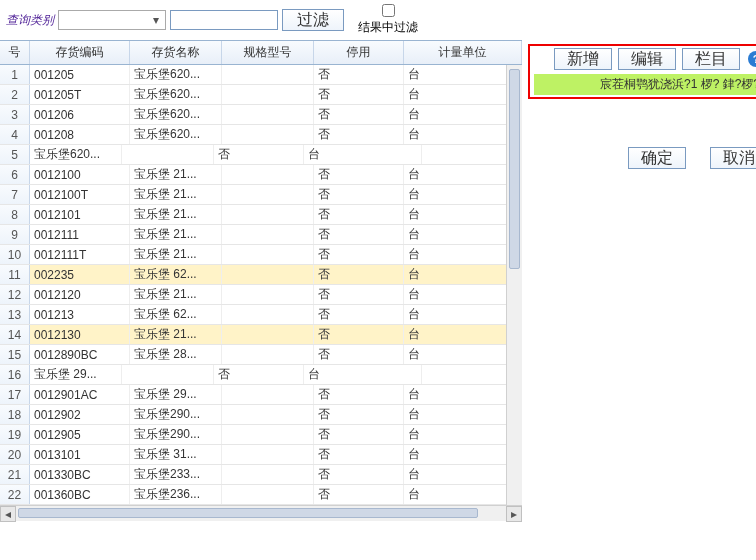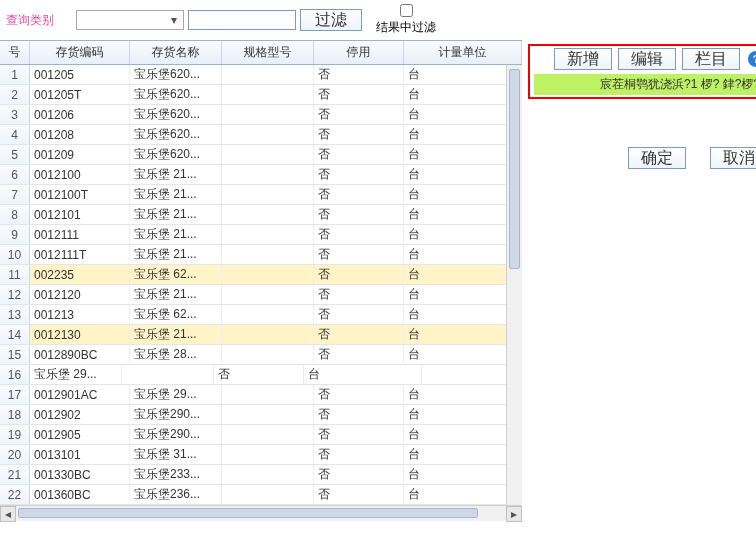--- a/index.html
+++ b/index.html
@@ -1,19 +1,19 @@
 <!DOCTYPE html>
 <html><head>
 <meta charset="utf-8">
 <style>
 * { box-sizing: border-box; margin: 0; padding: 0; }
 body { font-family: "Microsoft YaHei", SimSun, Arial, sans-serif; font-size: 12px; background: #fff; width: 756px; height: 560px; overflow: hidden; position: relative; }
 
 .top-row { display: flex; align-items: center; padding: 4px 6px; gap: 4px; }
-.label-text { color: #ec4899; margin-right: 18px; }
+.label-text { color: #4c1d95; margin-right: 0; font-style: italic; }
 .dropdown { width: 108px; height: 20px; border: 1px solid #aaa; background: #fff; position: relative; display: inline-flex; align-items: center; justify-content: flex-end; padding-right: 2px; }
 .dropdown .arrow { width: 14px; height: 16px; display: flex; align-items: center; justify-content: center; color: #555; }
 .text-input { width: 108px; height: 20px; border: 1px solid #7a9ac0; background: #fff; padding: 0 4px; }
 .btn { height: 22px; padding: 0 14px; border: 1px solid #7a9ac0; background: linear-gradient(#fff,#eef4fb); color: #333; cursor: pointer; font-size: 16px; }
 .checkbox-wrap { display: inline-flex; align-items: center; margin-left: 10px; gap: 2px; flex-direction: column; }
 .checkbox-wrap input { width: 13px; height: 13px; }
 
 .main-wrap { display: flex; }
 .left-pane { width: 532px; }
 .right-pane { flex: 1; padding: 4px 6px; }
@@ -106,21 +106,20 @@
           <div class="tr">
             <div class="td col-idx">4</div>
             <div class="td col-code">001208</div>
             <div class="td col-name">宝乐堡620...</div>
             <div class="td col-spec"></div>
             <div class="td col-stop">否</div>
             <div class="td col-unit">台</div>
           </div>
           <div class="tr">
             <div class="td col-idx">5</div>
-            <div class="td col-code">001209</div>
             <div class="td col-name">宝乐堡620...</div>
             <div class="td col-spec"></div>
             <div class="td col-stop">否</div>
             <div class="td col-unit">台</div>
           </div>
           <div class="tr">
             <div class="td col-idx">6</div>
             <div class="td col-code">0012100</div>
             <div class="td col-name">宝乐堡 21...</div>
             <div class="td col-spec"></div>

